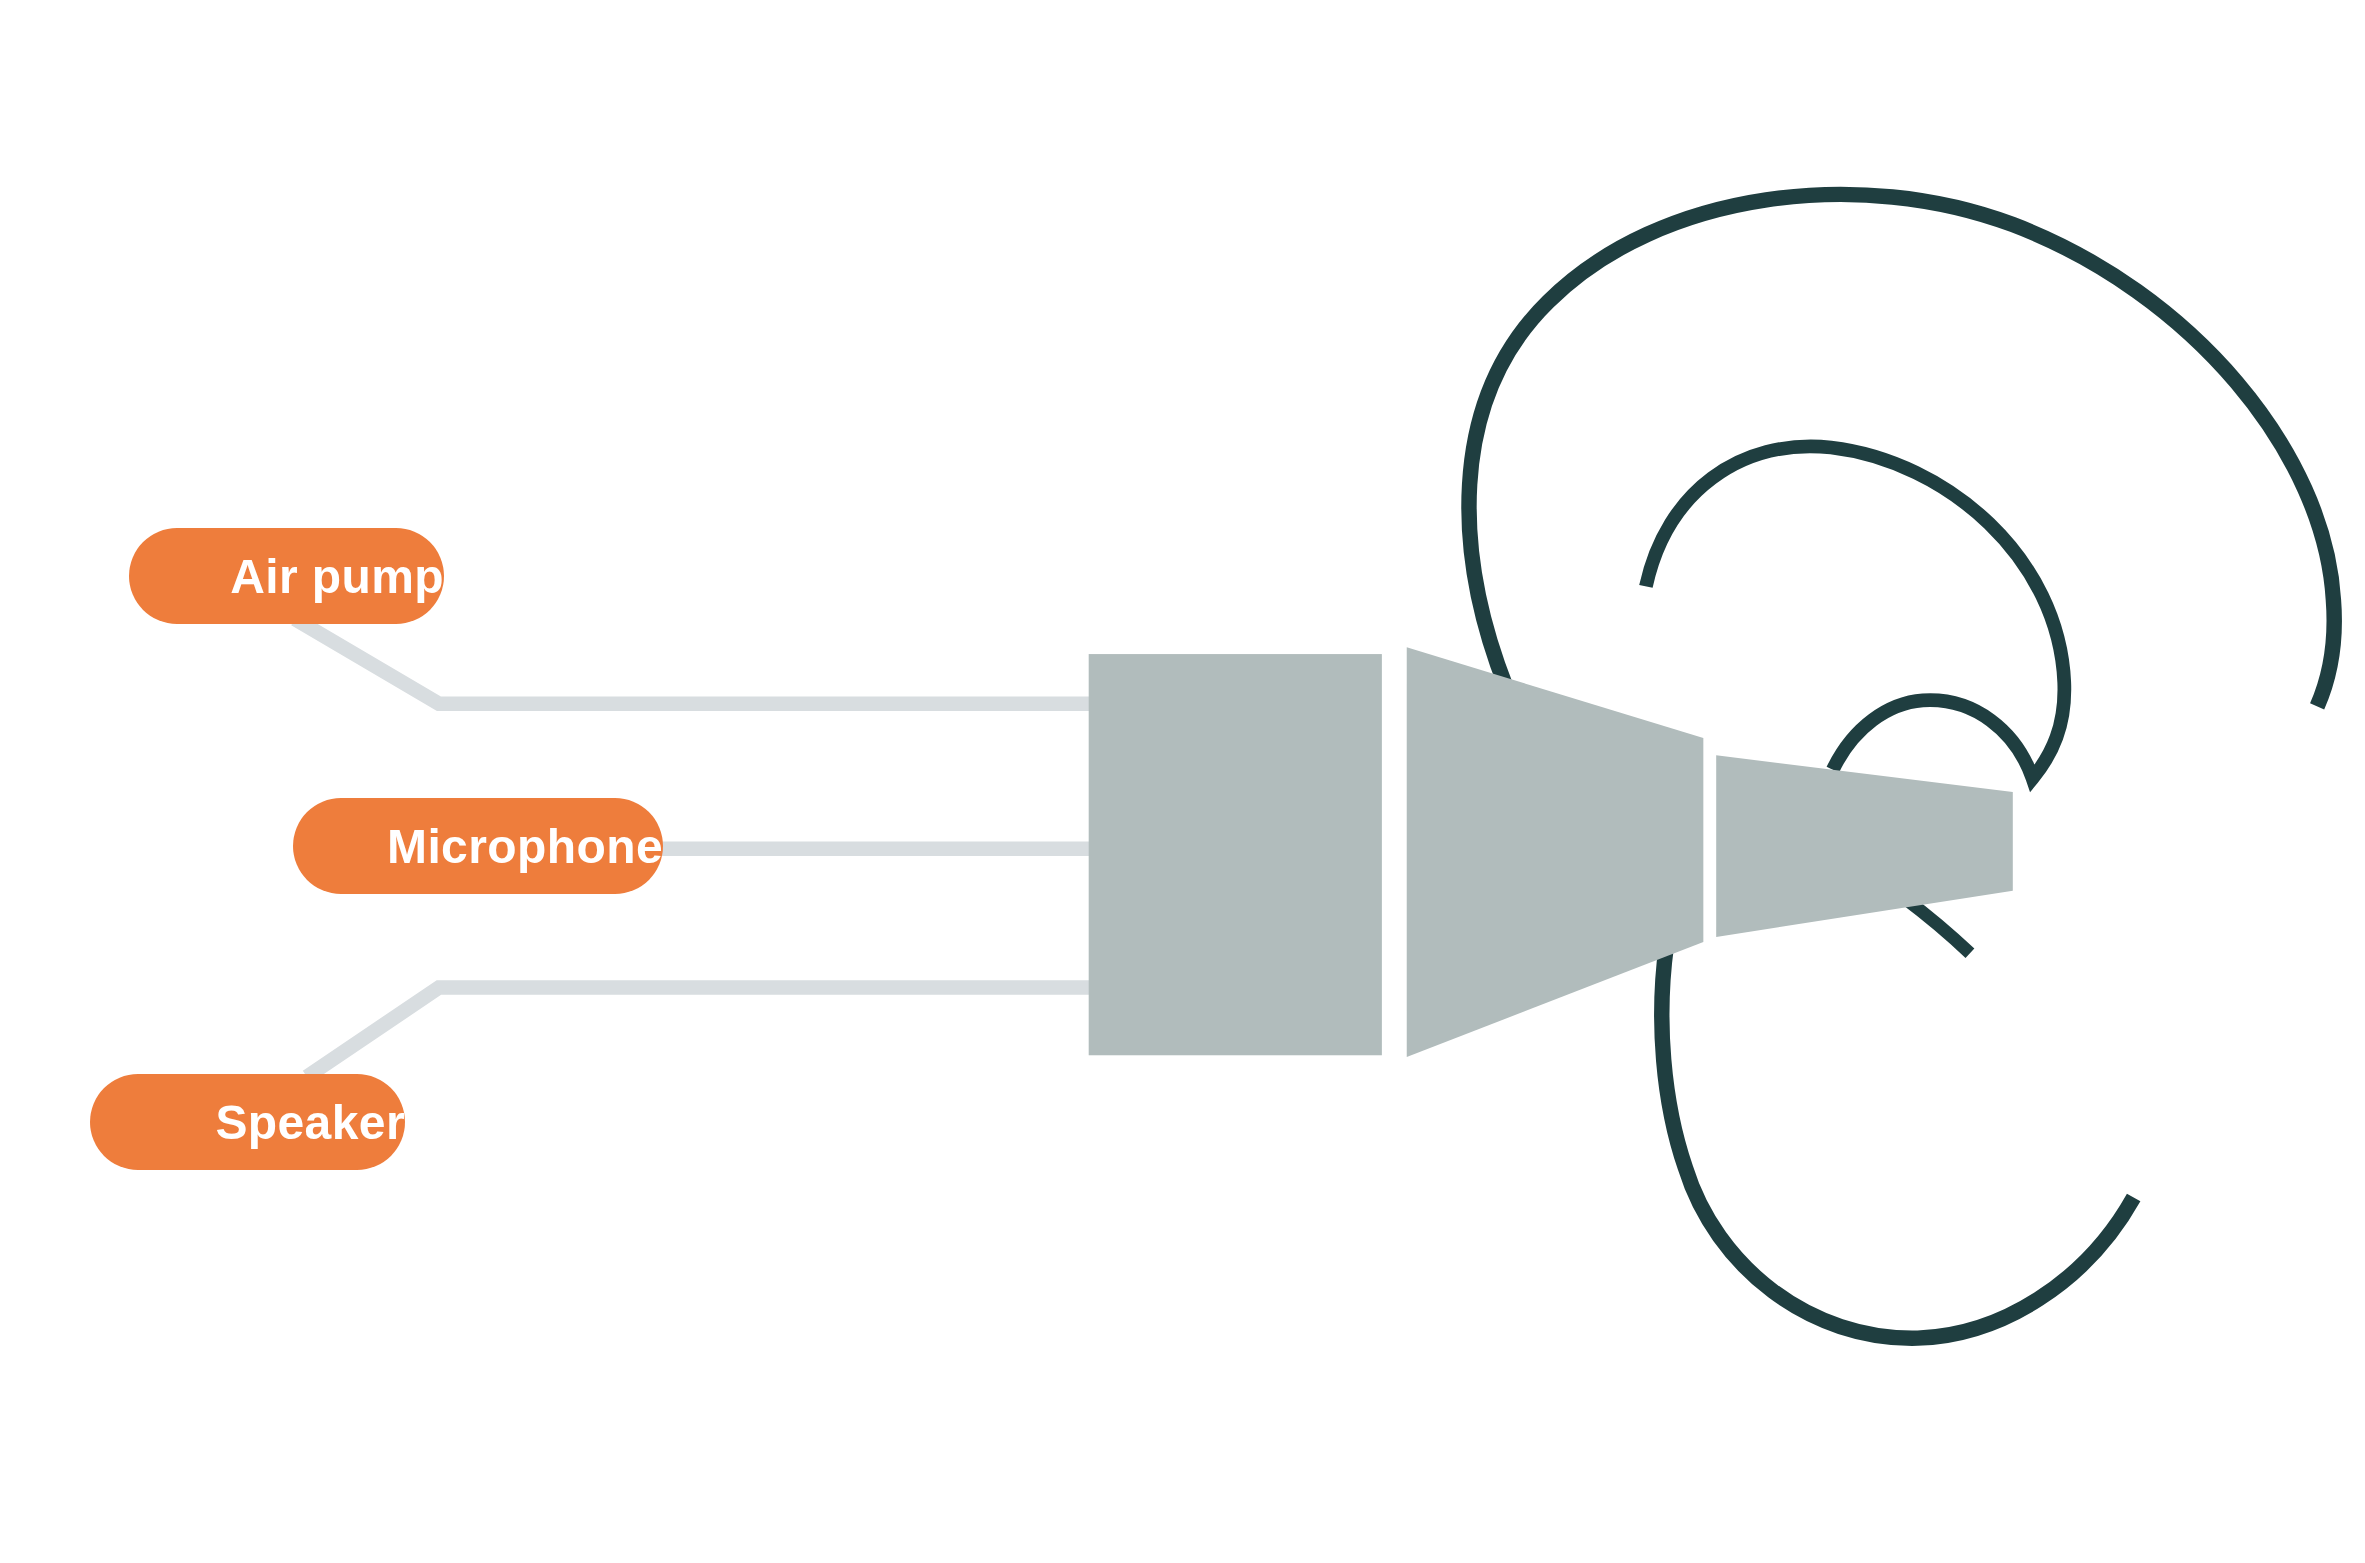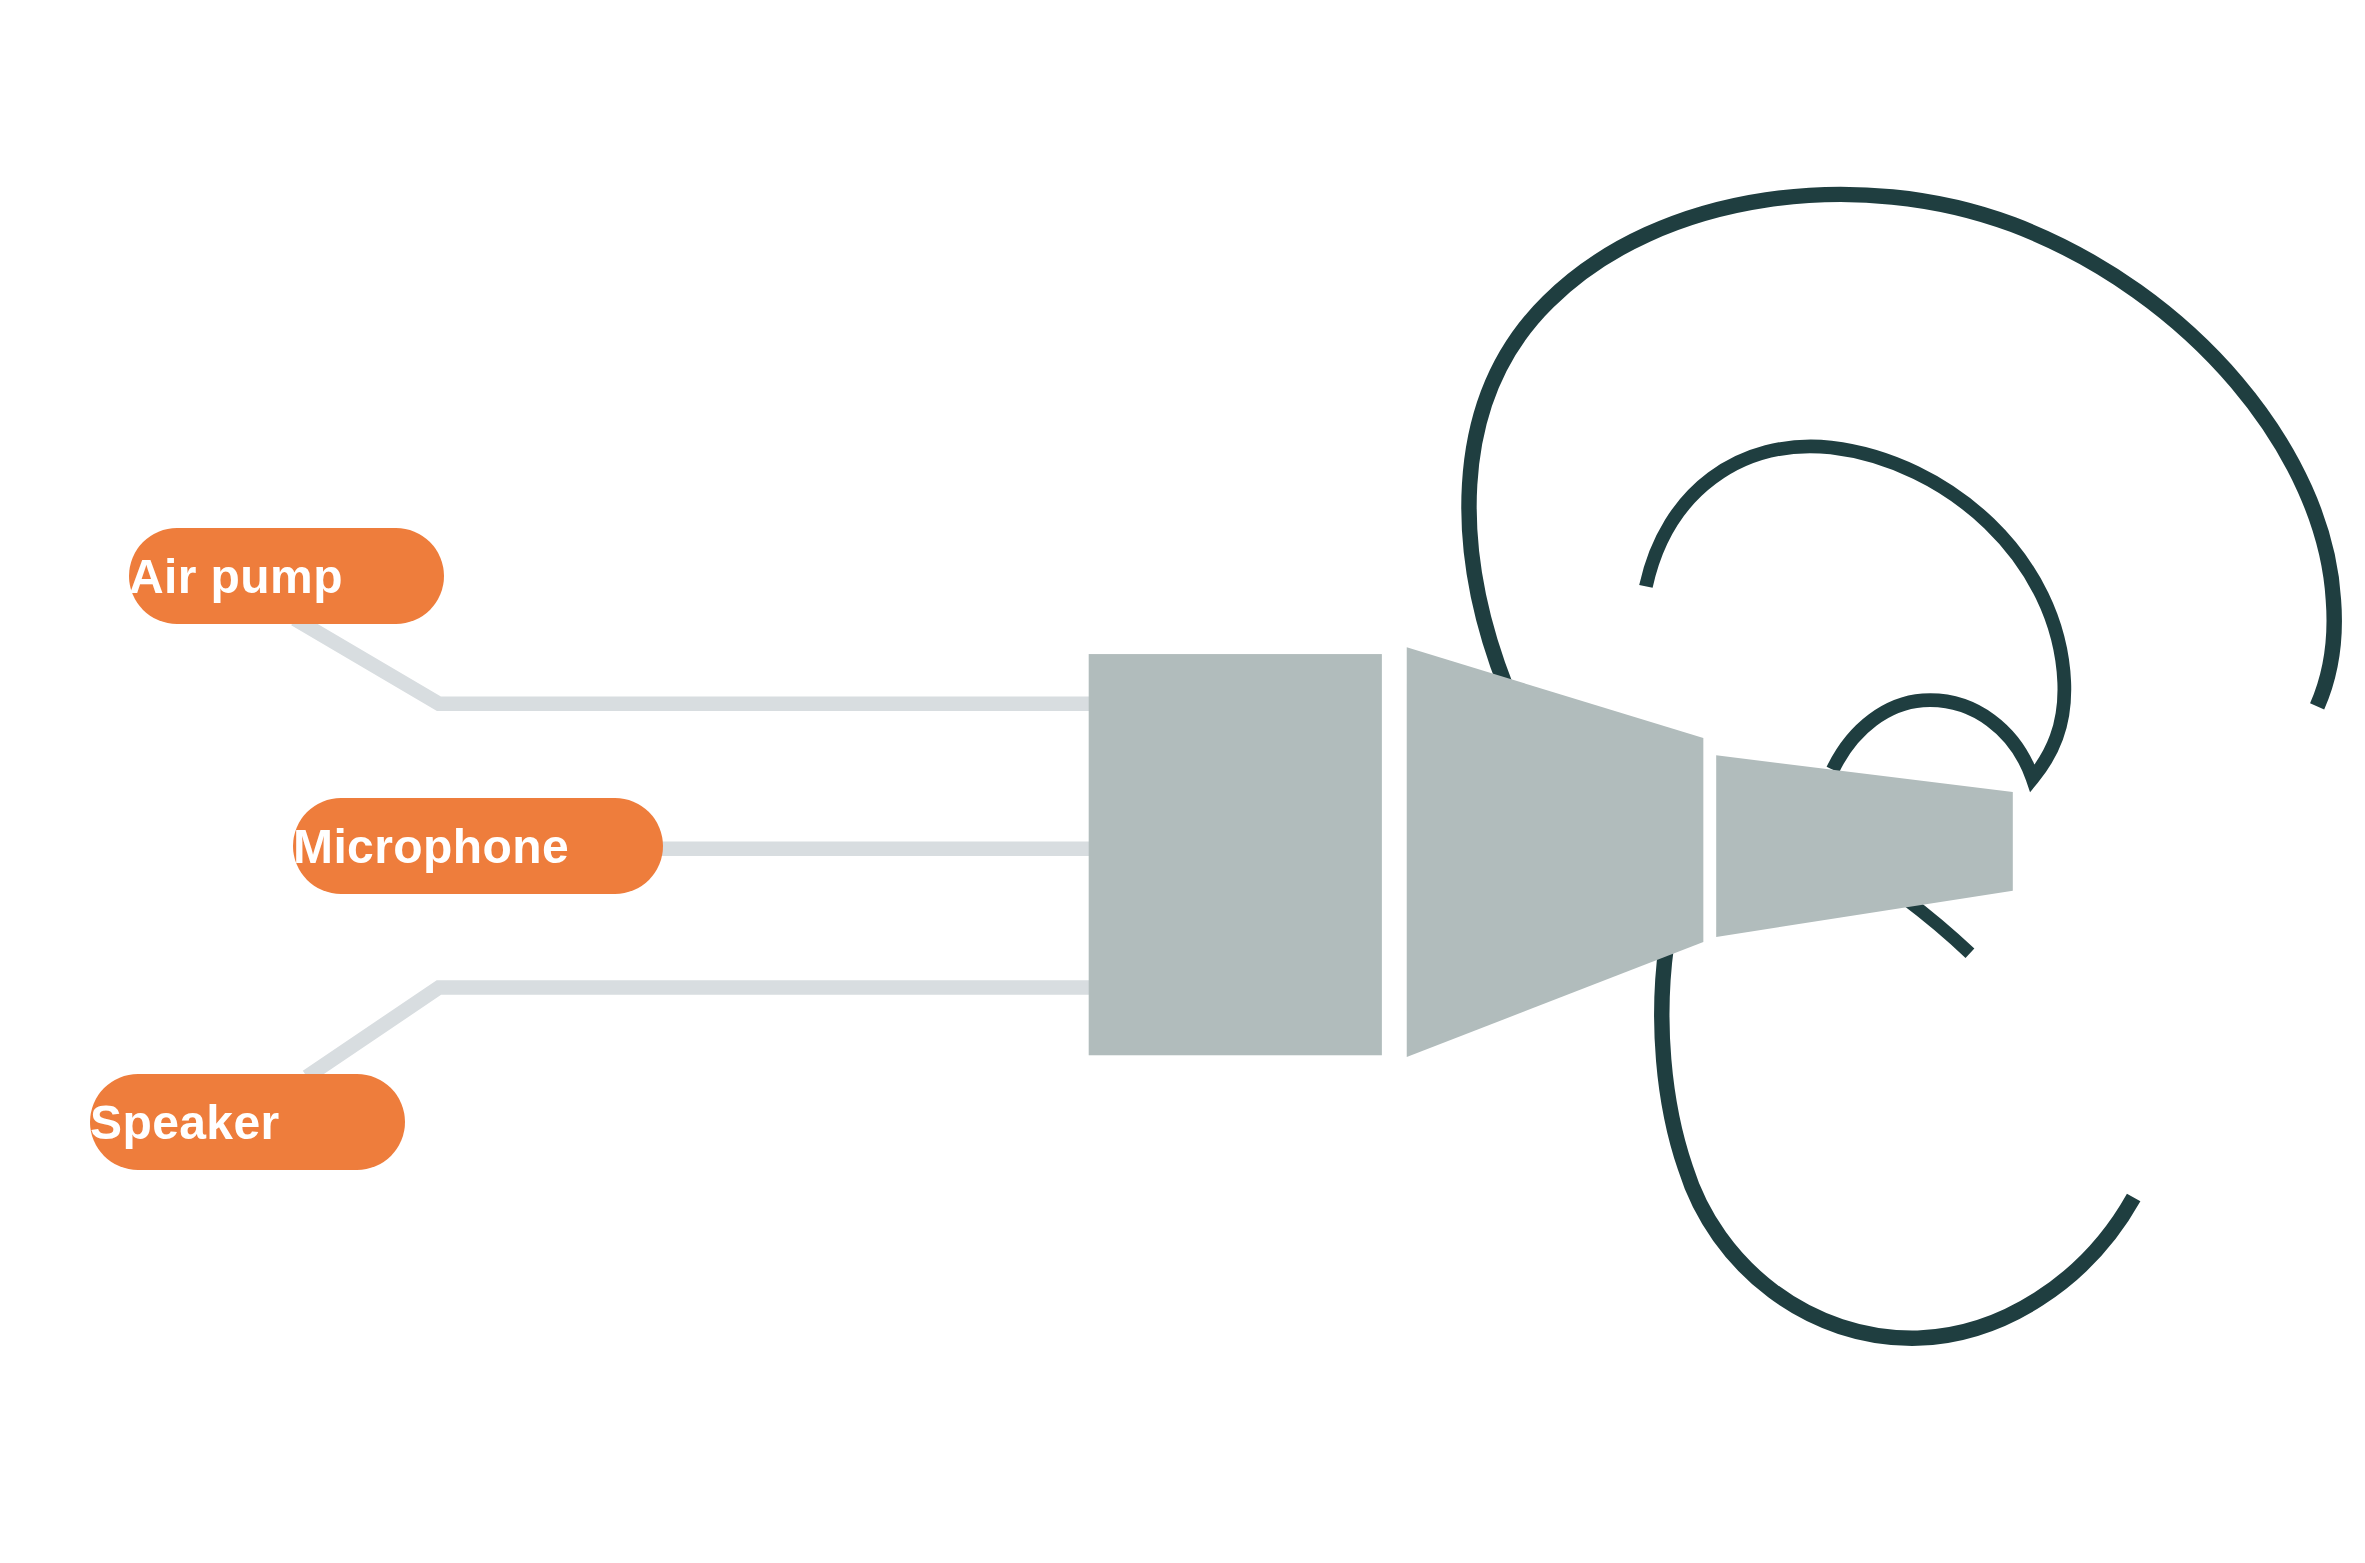--- a/index.html
+++ b/index.html
@@ -34,21 +34,21 @@
     stroke-linejoin: miter;
   }
   .probe-part {
     fill: var(--probe-fill, #b1bcbc);
     stroke: none;
   }
   .pill {
     position: absolute;
     display: flex;
     align-items: center;
-    justify-content: flex-start;
+    justify-content: flex-end;
     border-radius: 48px;
     background: var(--label-bg, #ee7d3c);
     color: var(--label-text, #ffffff);
     font-weight: bold;
     font-size: 48px;
     letter-spacing: 0.4px;
     white-space: nowrap;
   }
   .pill-air     { left: 129px; top: 528px;  width: 315px; height: 96px; }
   .pill-mic     { left: 293px; top: 798px;  width: 370px; height: 96px; }

